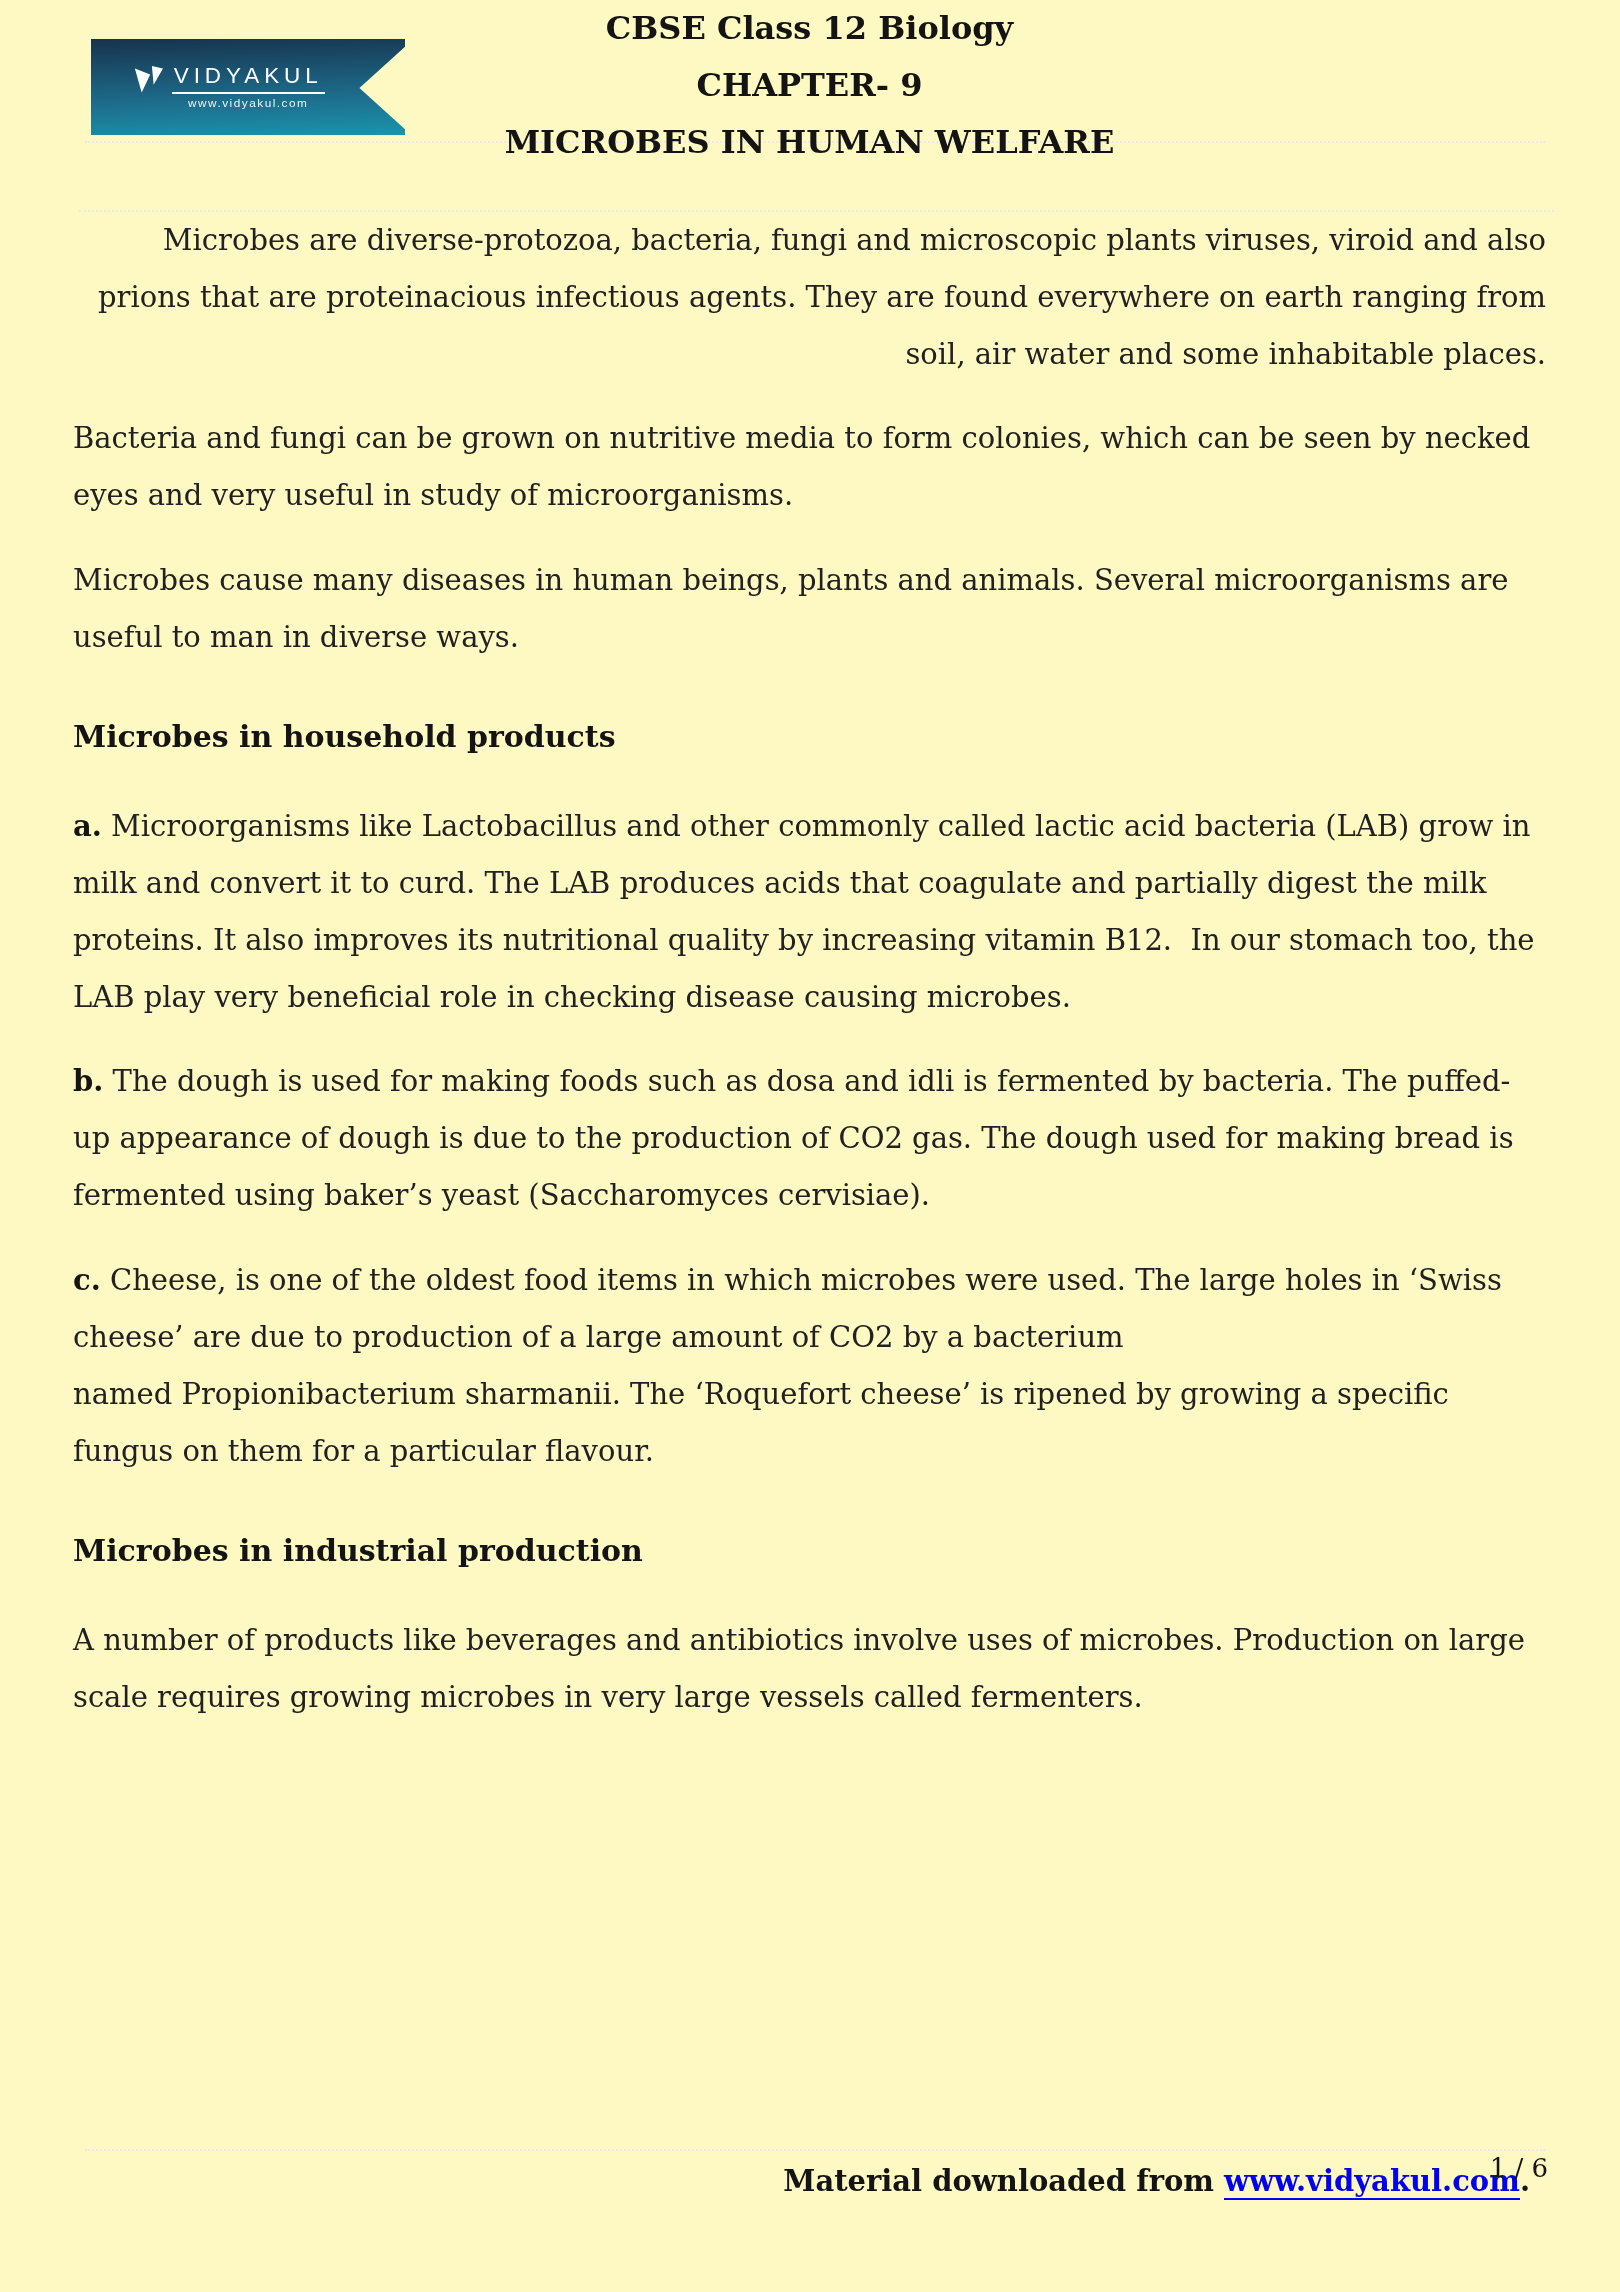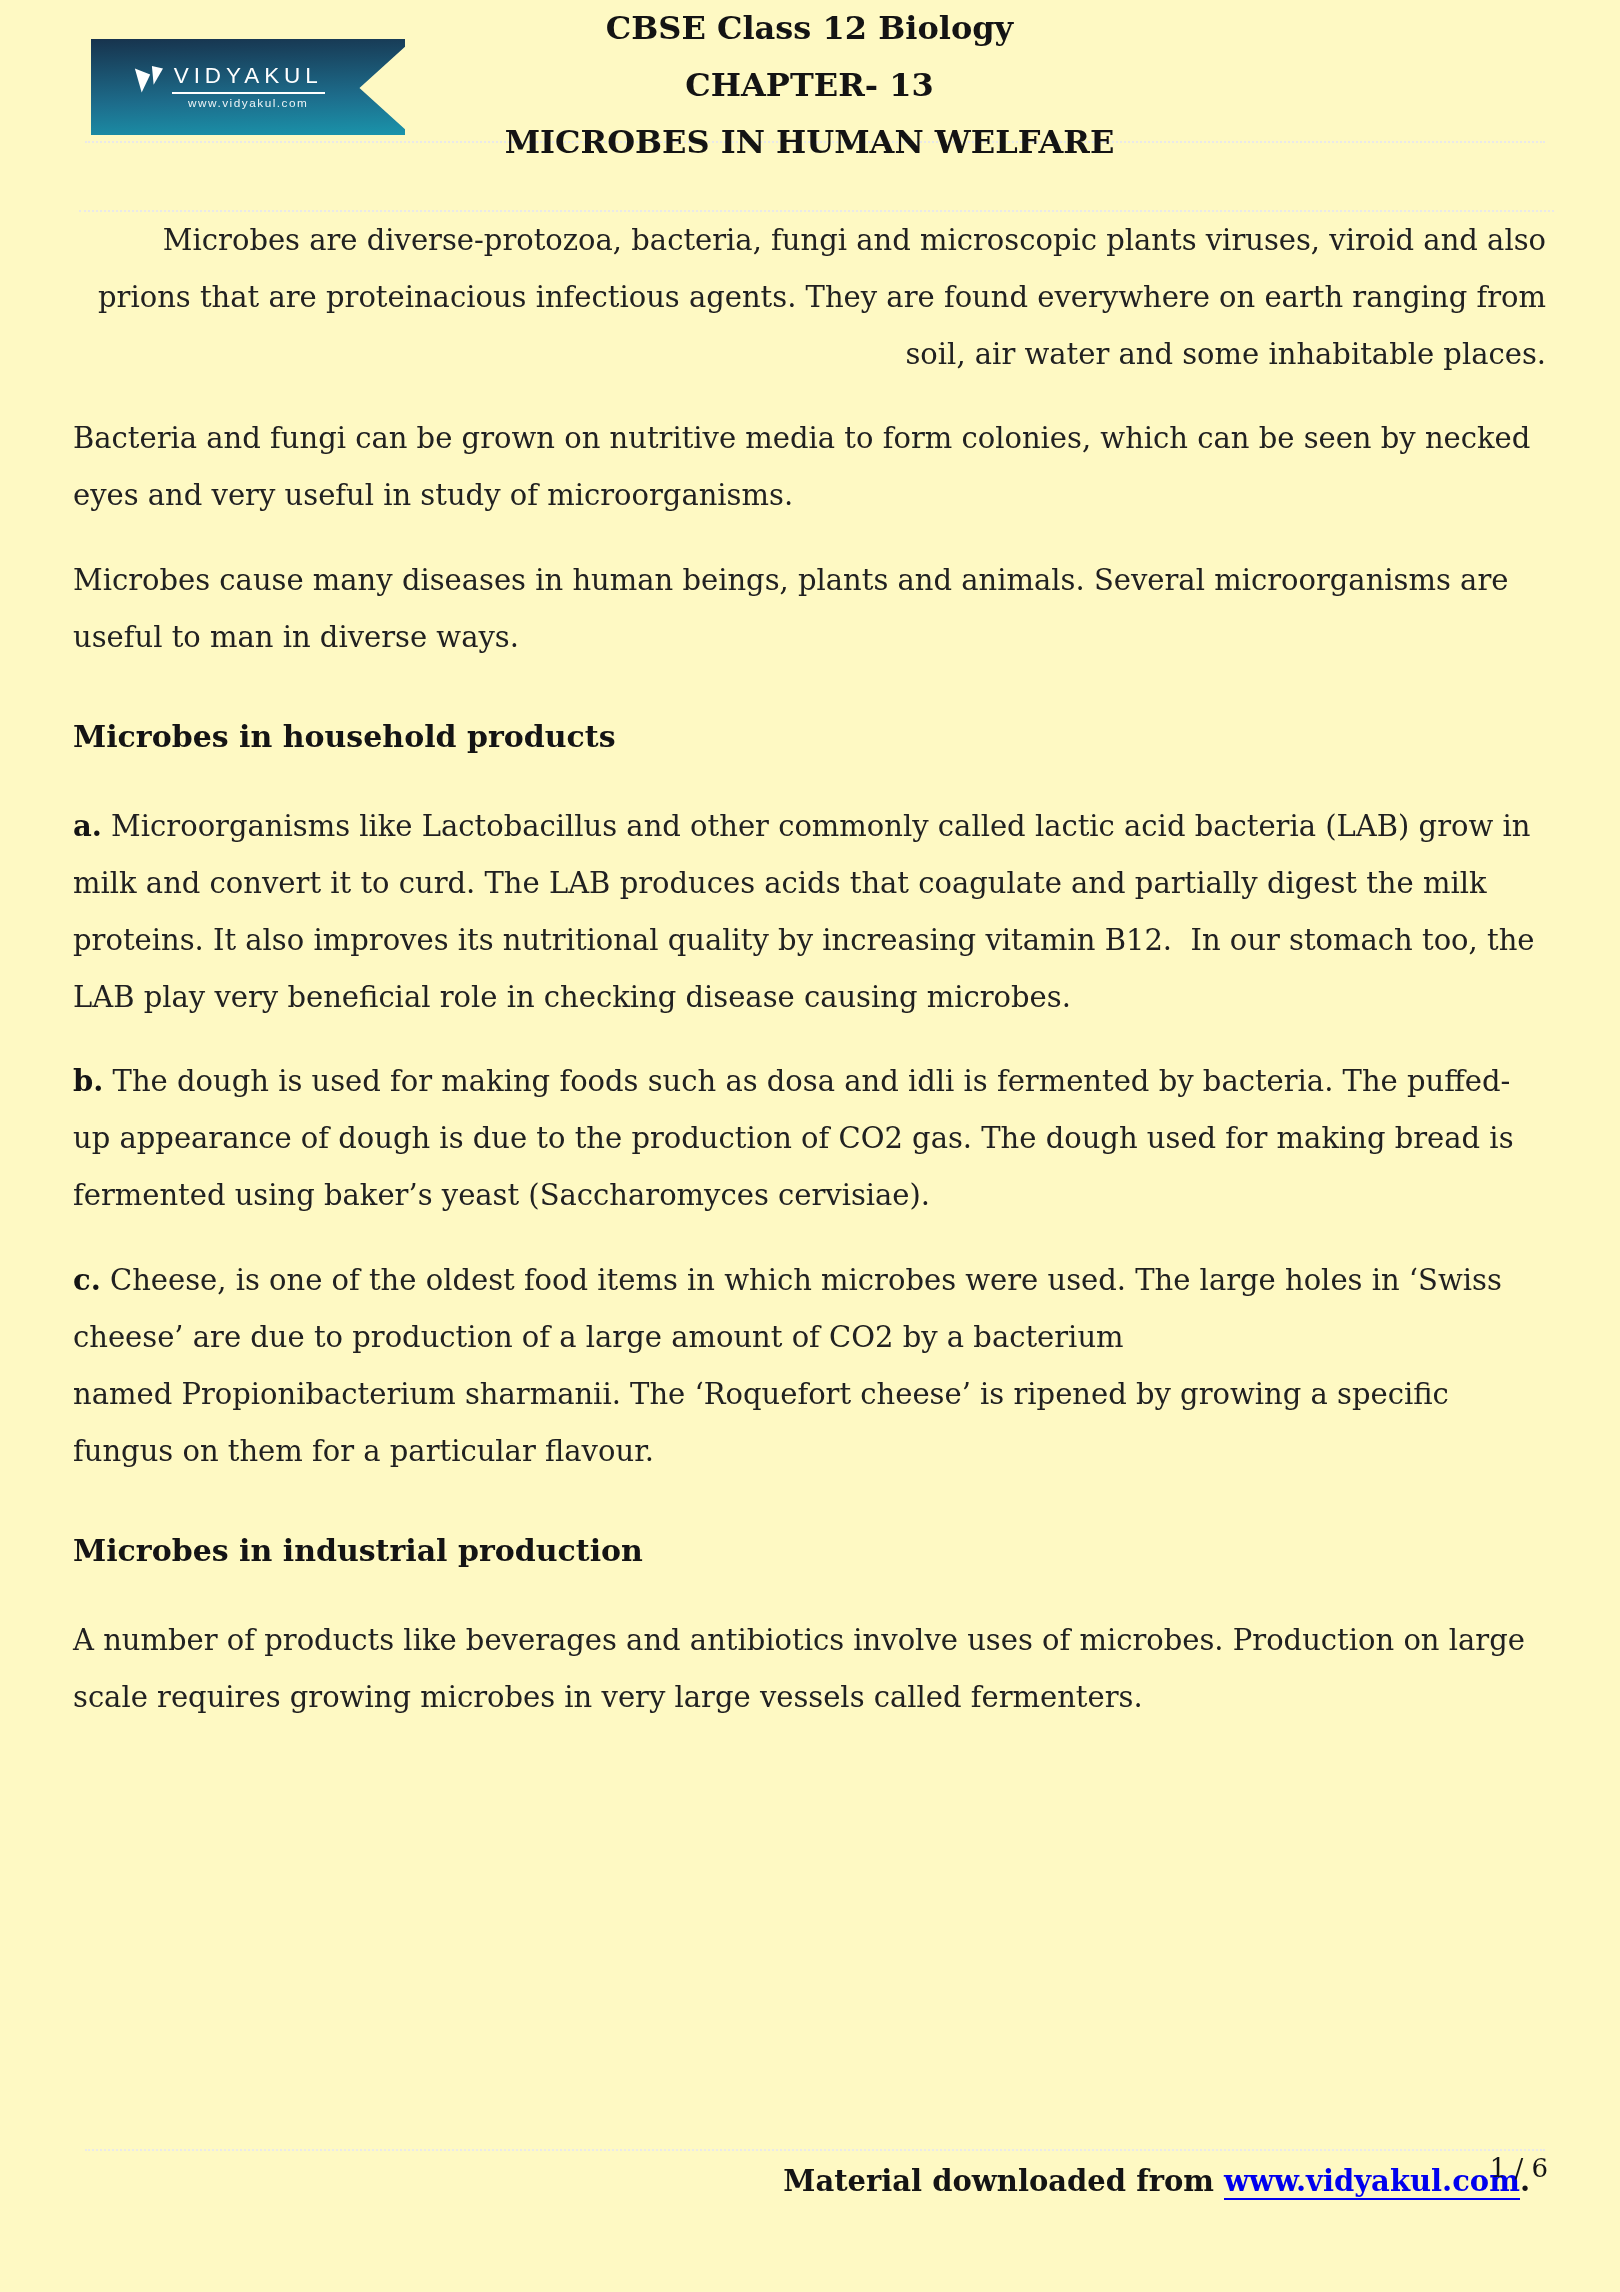--- a/index.html
+++ b/index.html
@@ -86,21 +86,21 @@
       <span class="website-text">www.vidyakul.com</span>
     </span>
   </div>
 
   <div class="rule rule-top"></div>
 
   <div class="content">
 
     <div class="title-block">
       <div class="title-line">CBSE Class 12 Biology</div>
-      <div class="title-line">CHAPTER- 13</div>
+      <div class="title-line">CHAPTER- 9</div>
       <div class="title-line">MICROBES IN HUMAN WELFARE</div>
     </div>
 
     <div class="rule-inline"></div>
 
     <p class="para body-start"><b class="lead"></b><span>Microbes are diverse-protozoa, bacteria, fungi and microscopic plants viruses, viroid and also prions that are proteinacious infectious agents. They are found everywhere on earth ranging from soil, air water and some inhabitable places.</span></p>
 
     <p class="para"><b class="lead"></b><span>Bacteria and fungi can be grown on nutritive media to form colonies, which can be seen by necked eyes and very useful in study of microorganisms.</span></p>
 
     <p class="para"><b class="lead"></b><span>Microbes cause many diseases in human beings, plants and animals. Several microorganisms are useful to man in diverse ways.</span></p>

